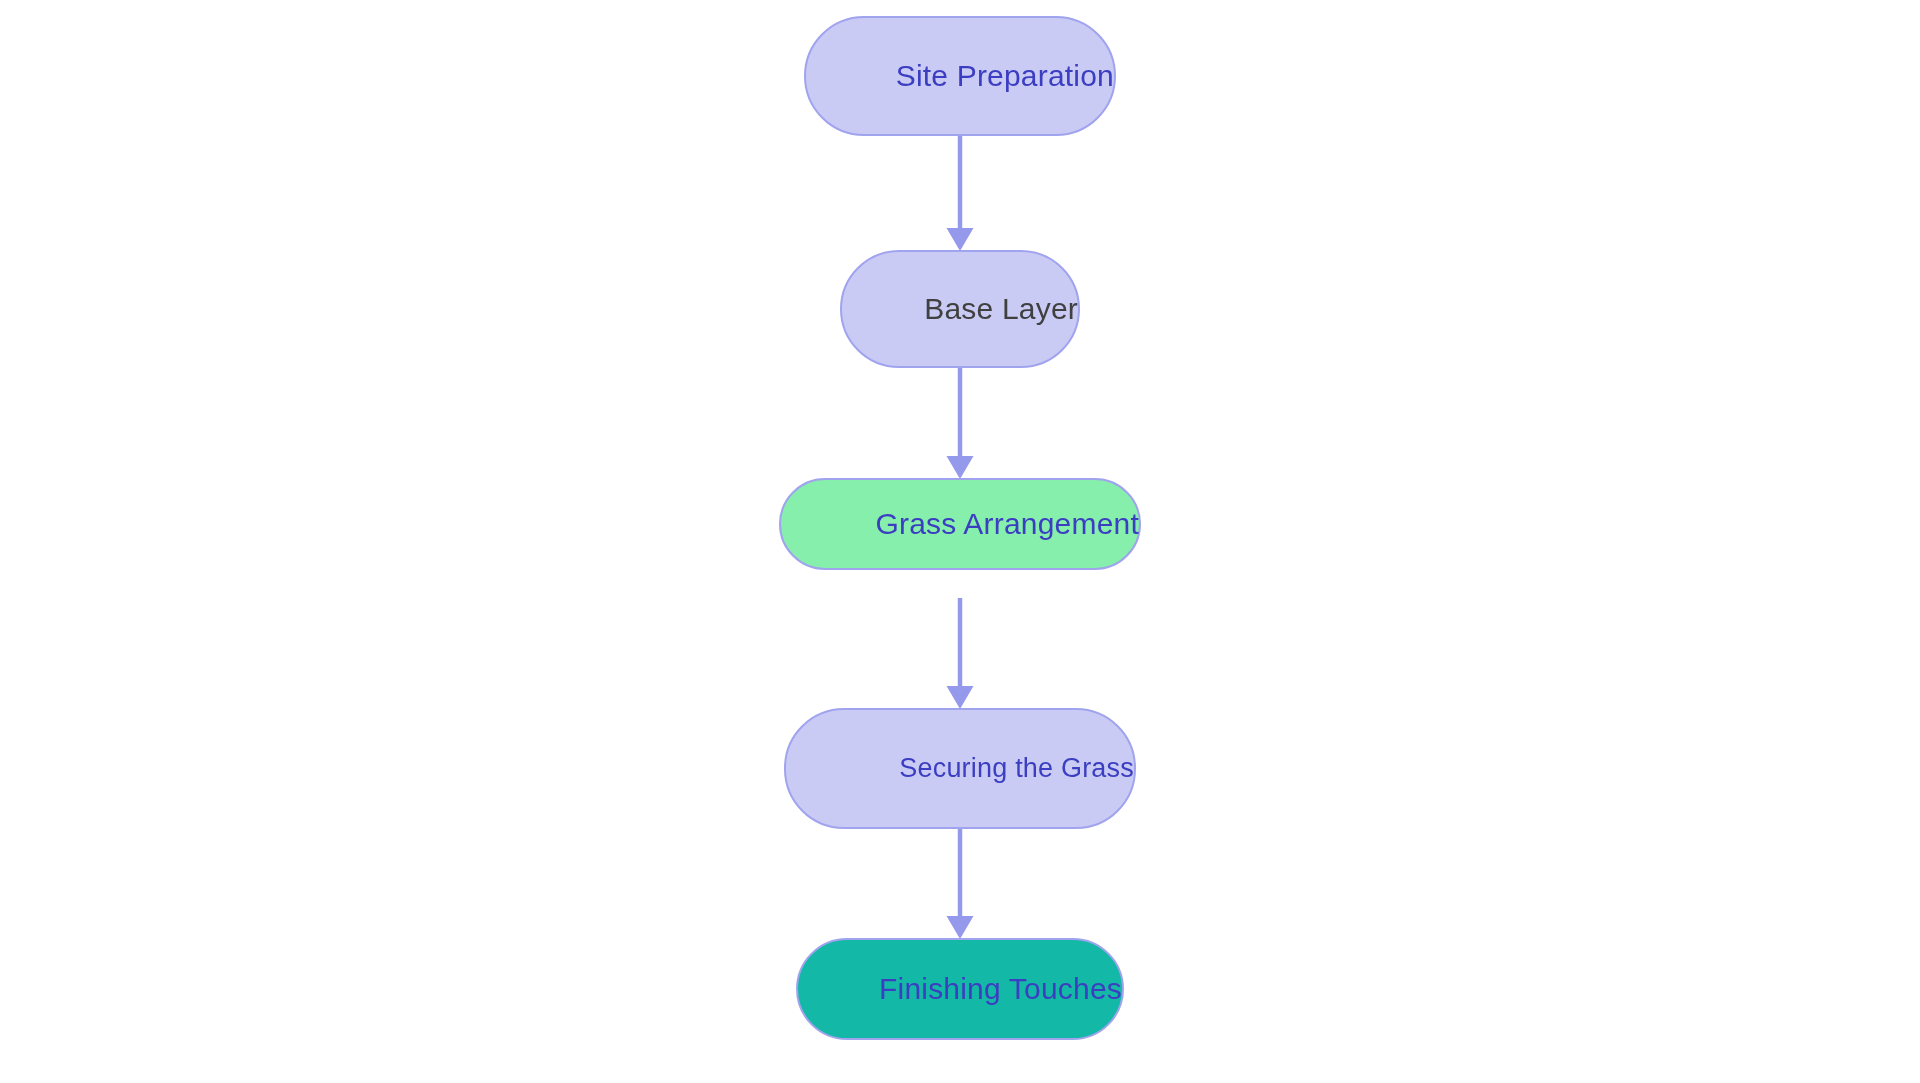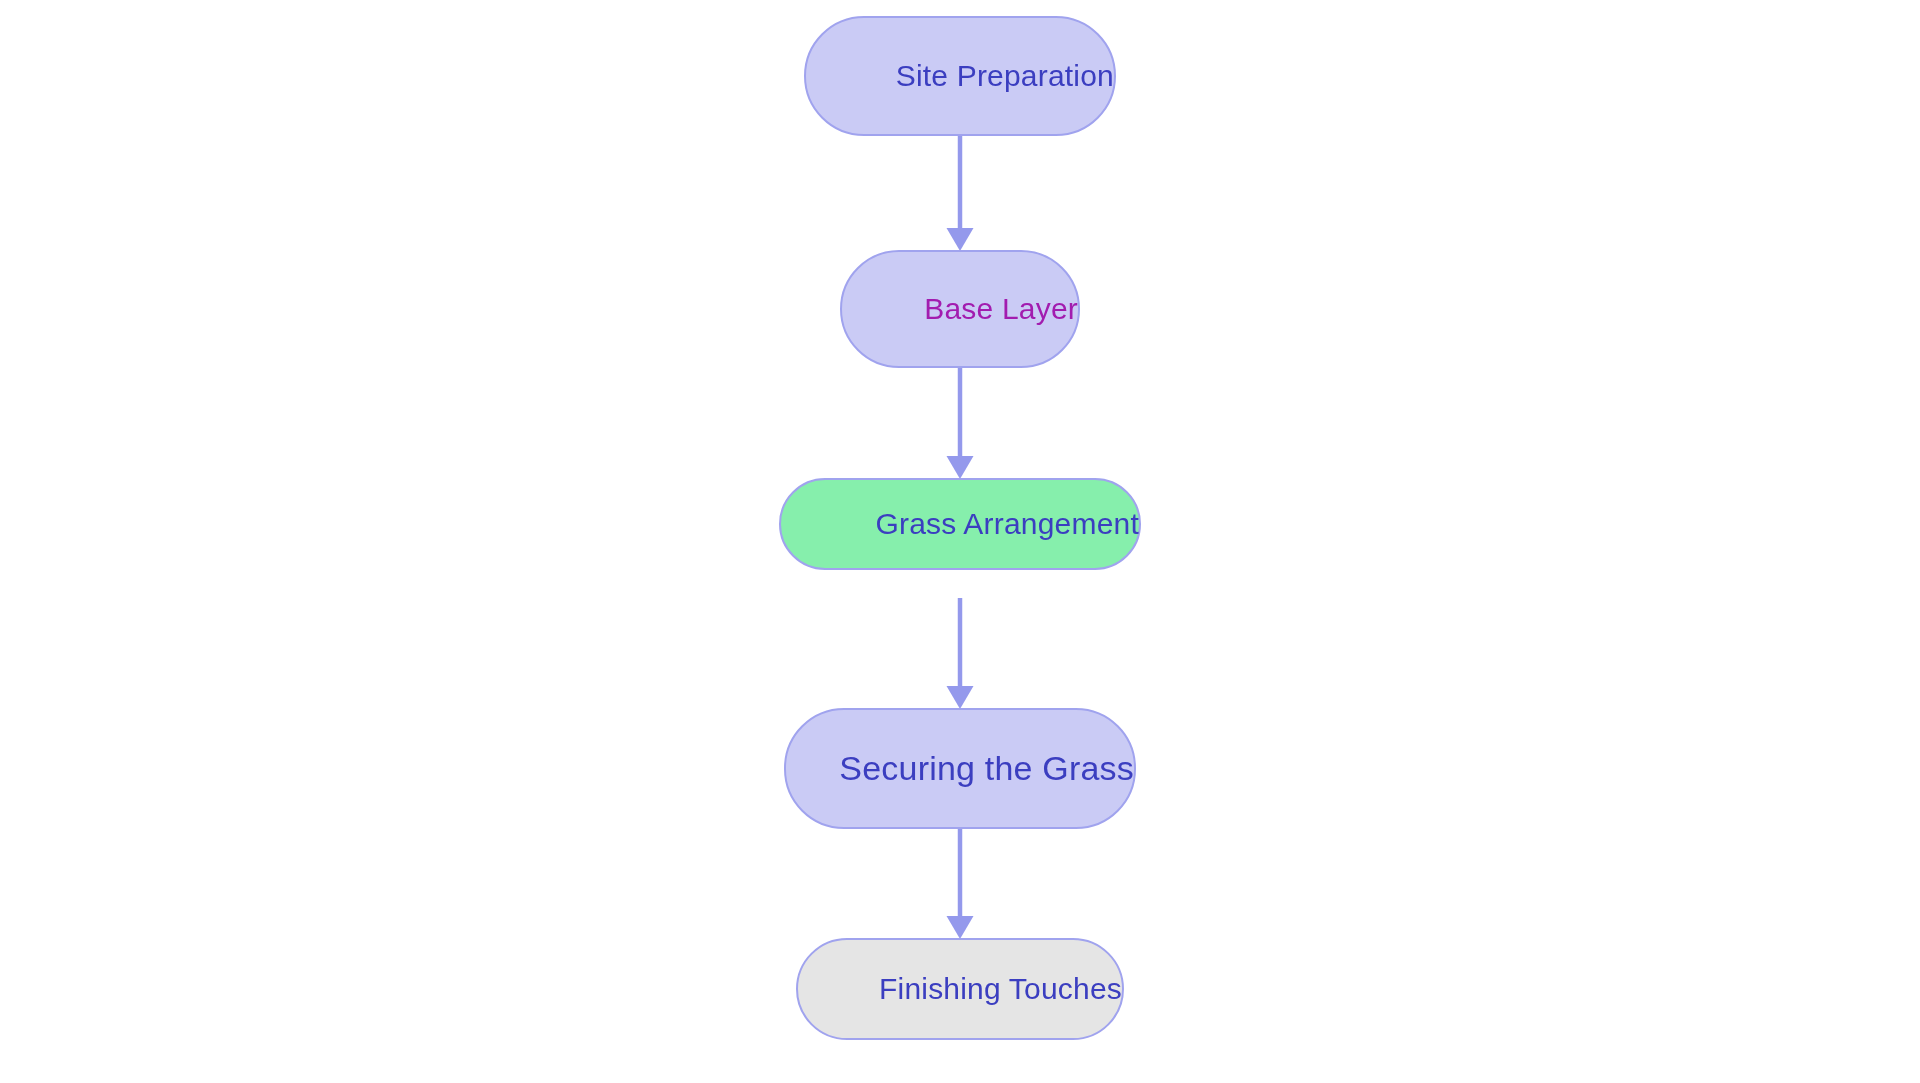--- a/index.html
+++ b/index.html
@@ -51,25 +51,25 @@
       <line x1="960" y1="598" x2="960" y2="692" stroke="#9499ec" stroke-width="4.5"></line>
       <polygon points="946.5,686 973.5,686 960,709" fill="#9499ec"></polygon>
       <line x1="960" y1="829" x2="960" y2="922" stroke="#9499ec" stroke-width="4.5"></line>
       <polygon points="946.5,916 973.5,916 960,939" fill="#9499ec"></polygon>
     </svg>
   <div id="node-layer">
       <div class="flow-node" style="left: 804px; top: 16px; width: 312px; height: 120px; background: rgb(202, 203, 245); border-color: rgb(160, 163, 238); border-width: 2px; border-radius: 60px;">
         <span style="color: rgb(59, 62, 192); font-size: 30px;">Site Preparation</span>
       </div>
       <div class="flow-node" style="left: 840px; top: 250px; width: 240px; height: 118px; background: rgb(202, 203, 245); border-color: rgb(160, 163, 238); border-width: 2px; border-radius: 60px;">
-        <span style="color: #a21caf; font-size: 30px;">Base Layer</span>
+        <span style="color: #404040; font-size: 30px;">Base Layer</span>
       </div>
       <div class="flow-node" style="left: 779px; top: 478px; width: 362px; height: 92px; background: #86efac; border-color: rgb(160, 163, 238); border-width: 2px; border-radius: 60px;">
         <span style="color: rgb(59, 62, 192); font-size: 30px;">Grass Arrangement</span>
       </div>
       <div class="flow-node" style="left: 784px; top: 708px; width: 352px; height: 121px; background: rgb(202, 203, 245); border-color: rgb(160, 163, 238); border-width: 2px; border-radius: 60px;">
-        <span style="color: rgb(59, 62, 192); font-size: 34px;">Securing the Grass</span>
+        <span style="color: rgb(59, 62, 192); font-size: 27px;">Securing the Grass</span>
       </div>
-      <div class="flow-node" style="left: 796px; top: 938px; width: 328px; height: 102px; background: #e5e5e5; border-color: rgb(160, 163, 238); border-width: 2px; border-radius: 60px;">
+      <div class="flow-node" style="left: 796px; top: 938px; width: 328px; height: 102px; background: #14b8a6; border-color: rgb(160, 163, 238); border-width: 2px; border-radius: 60px;">
         <span style="color: rgb(59, 62, 192); font-size: 30px;">Finishing Touches</span>
       </div>
     </div>
 </div>
 
 </body></html>

